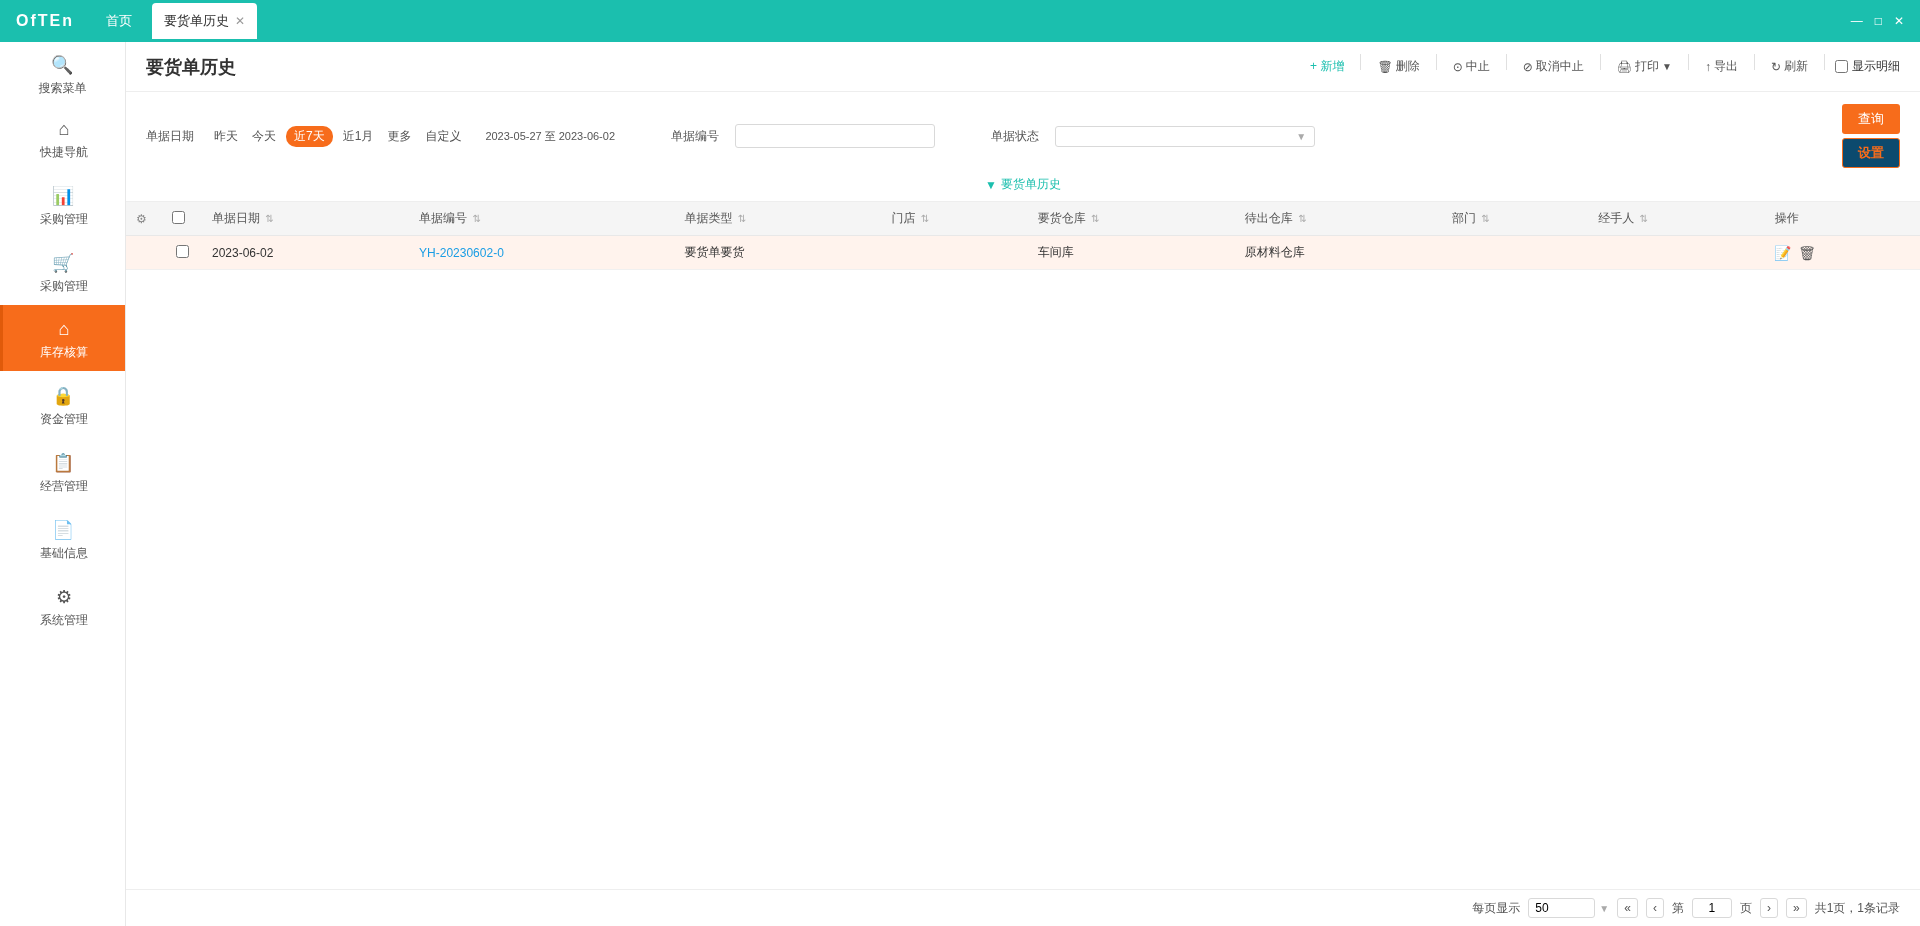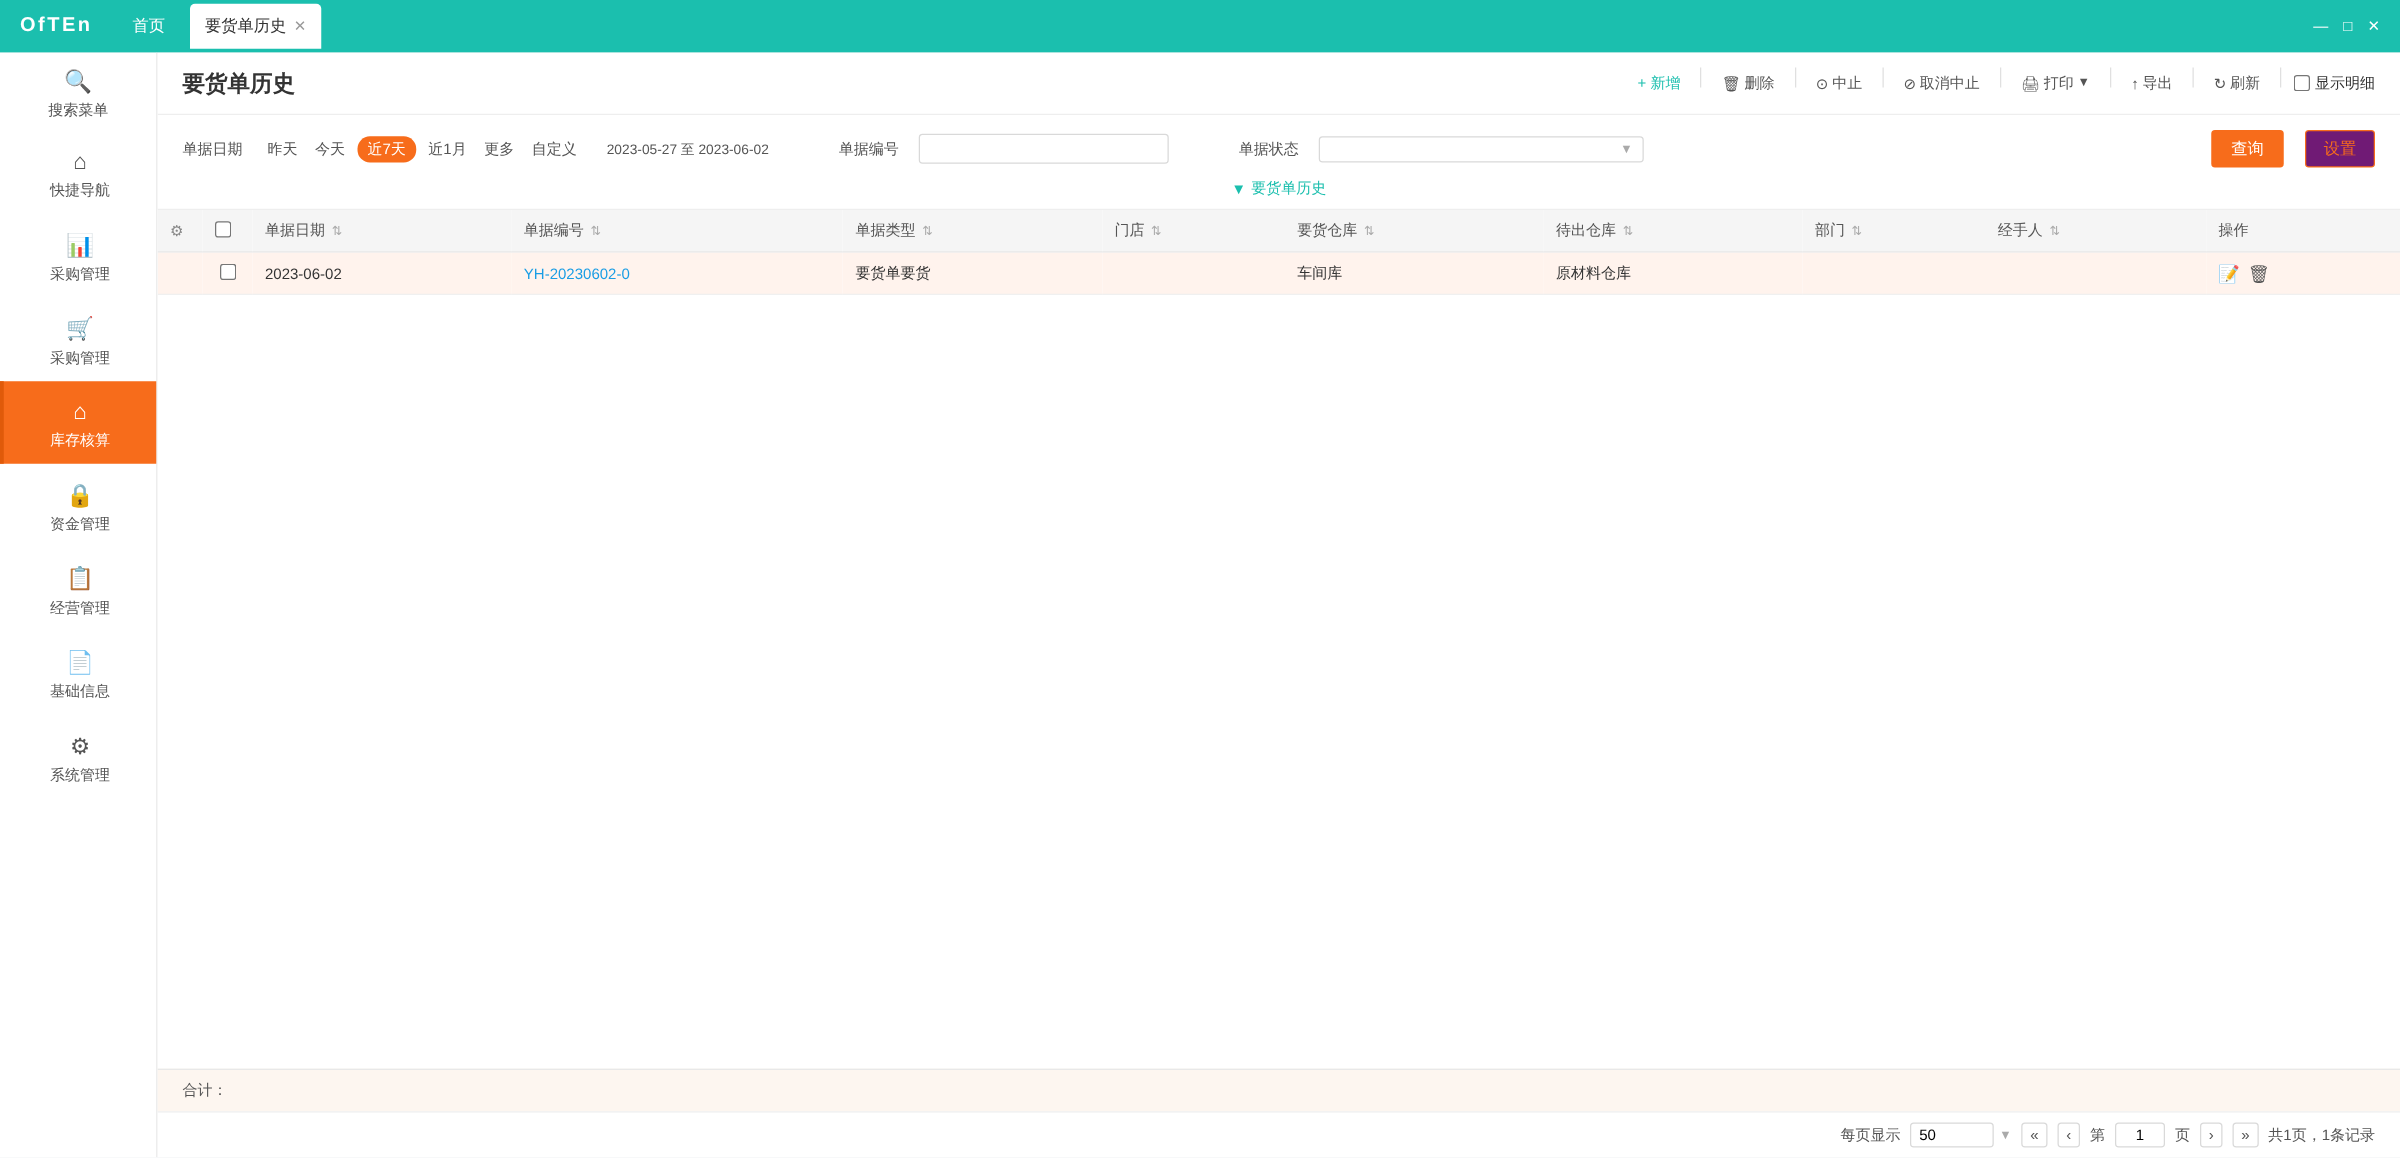--- a/index.html
+++ b/index.html
@@ -28,21 +28,21 @@
     .sidebar-search { padding: 12px 10px 8px; display: flex; flex-direction: column; align-items: center; color: #555; cursor: pointer; gap: 4px; font-size: 12px; }
     .sidebar-search .icon { font-size: 18px; }
 
     
     .content-header { background: #fff; padding: 0 20px; height: 50px; display: flex; align-items: center; justify-content: space-between; border-bottom: 1px solid #eee; flex-shrink: 0; }
     .page-title-text { font-size: 18px; font-weight: bold; color: #333; }
     .toolbar { display: flex; gap: 10px; }
     .toolbar-btn { display: flex; align-items: center; gap: 3px; cursor: pointer; color: #555; font-size: 12px; padding: 4px 6px; }
     .toolbar-btn-add { color: #1bbfae; }
     .btn-primary { background: #f76c1b; color: #fff; border: none; border-radius: 3px; padding: 6px 16px; cursor: pointer; font-size: 13px; }
-    .btn-setting { background: #701a75; color: #f76c1b; border: 1px solid #f76c1b; border-radius: 3px; padding: 5px 14px; cursor: pointer; font-size: 13px; }
+    .btn-setting { background: #0c4a6e; color: #f76c1b; border: 1px solid #f76c1b; border-radius: 3px; padding: 5px 14px; cursor: pointer; font-size: 13px; font-weight: bold; }
 
     
     .filter-area { background: #fff; padding: 12px 20px 8px; border-bottom: 1px solid #eee; flex-shrink: 0; }
     .filter-row { display: flex; align-items: center; gap: 16px; margin-bottom: 8px; flex-wrap: wrap; }
     .filter-label { color: #555; font-size: 12px; white-space: nowrap; }
     .filter-date-btns { display: flex; gap: 6px; align-items: center; }
     .date-btn { color: #555; font-size: 12px; cursor: pointer; padding: 2px 4px; }
     .date-btn.active { background: #f76c1b; color: #fff; border-radius: 10px; padding: 2px 8px; }
     .date-range { color: #555; font-size: 11px; margin-left: 4px; }
     .filter-input { border: 1px solid #d9d9d9; border-radius: 3px; padding: 4px 8px; font-size: 12px; width: 200px; outline: none; }
@@ -205,21 +205,21 @@
 
           <span class="filter-label" style="margin-left:40px;">单据编号</span>
           <input class="filter-input" type="text" style="">
 
           <span class="filter-label" style="margin-left:40px;">单据状态</span>
           <div class="filter-select-wrap" style="width:260px;">
             <span></span>
             <span style="color:#aaa;font-size:10px;">▼</span>
           </div>
 
-          <div style="margin-left:auto;display:flex;flex-direction:row;gap:17px;">
+          <div style="margin-left:auto;display:flex;flex-direction:column;gap:4px;">
             <button class="btn-primary">查询</button>
             <button class="btn-setting">设置</button>
           </div>
         </div>
         <div class="expand-more">
           <span>▼</span>
           <span>要货单历史</span>
         </div>
       </div>
 
@@ -290,23 +290,20 @@
                 <div class="action-icons">
                   <span class="action-icon" title="编辑">📝</span>
                   <span class="action-icon" title="删除">🗑</span>
                 </div>
               </td>
             </tr>
           </tbody>
         </table>
       </div>
 
-      <div class="table-footer">
-        <span>合计：</span>
-      </div>
 
       <div class="pagination">
         <span class="pagination-text">每页显示</span>
         <div class="page-size-select">
           <input class="page-size-input" type="text" value="50" style="">
           <span style="cursor:pointer;font-size:10px;color:#aaa;">▼</span>
         </div>
         <button class="pagination-btn">«</button>
         <button class="pagination-btn">‹</button>
         <span class="pagination-text">第</span>

